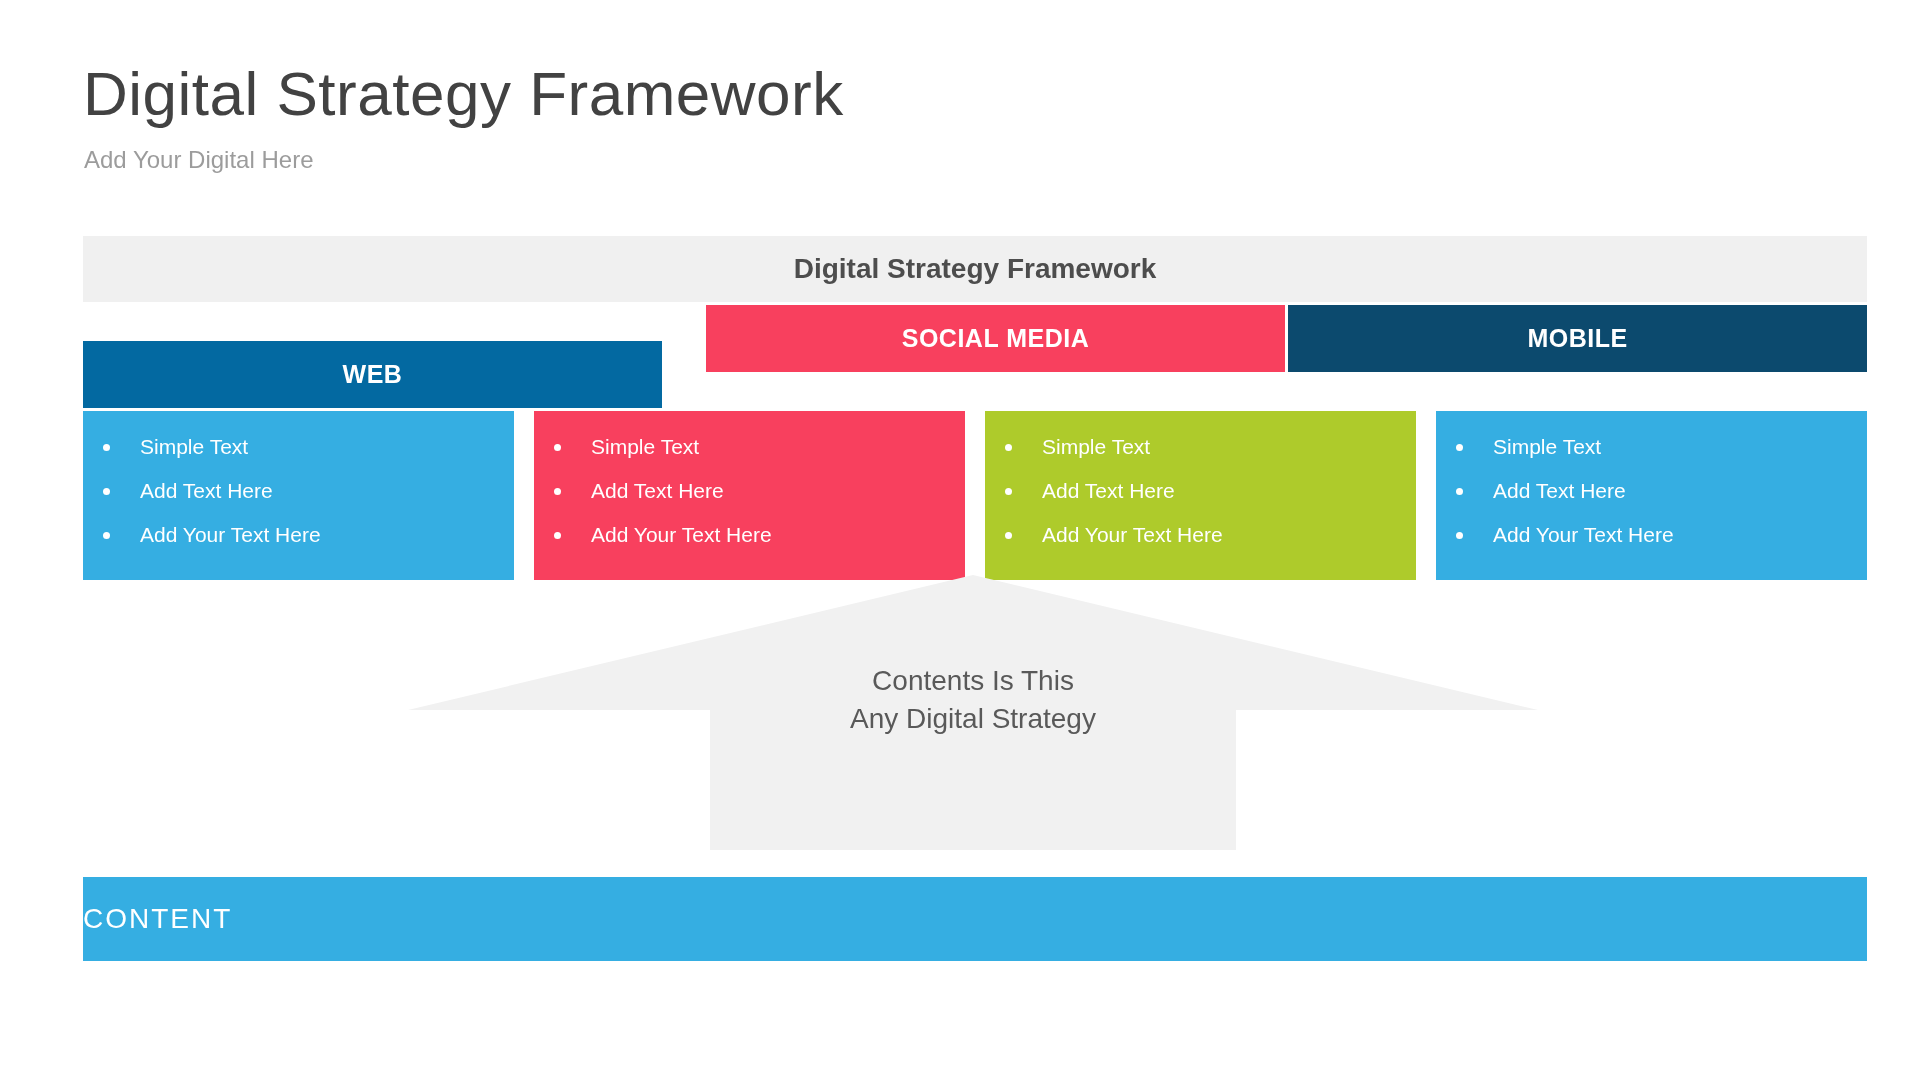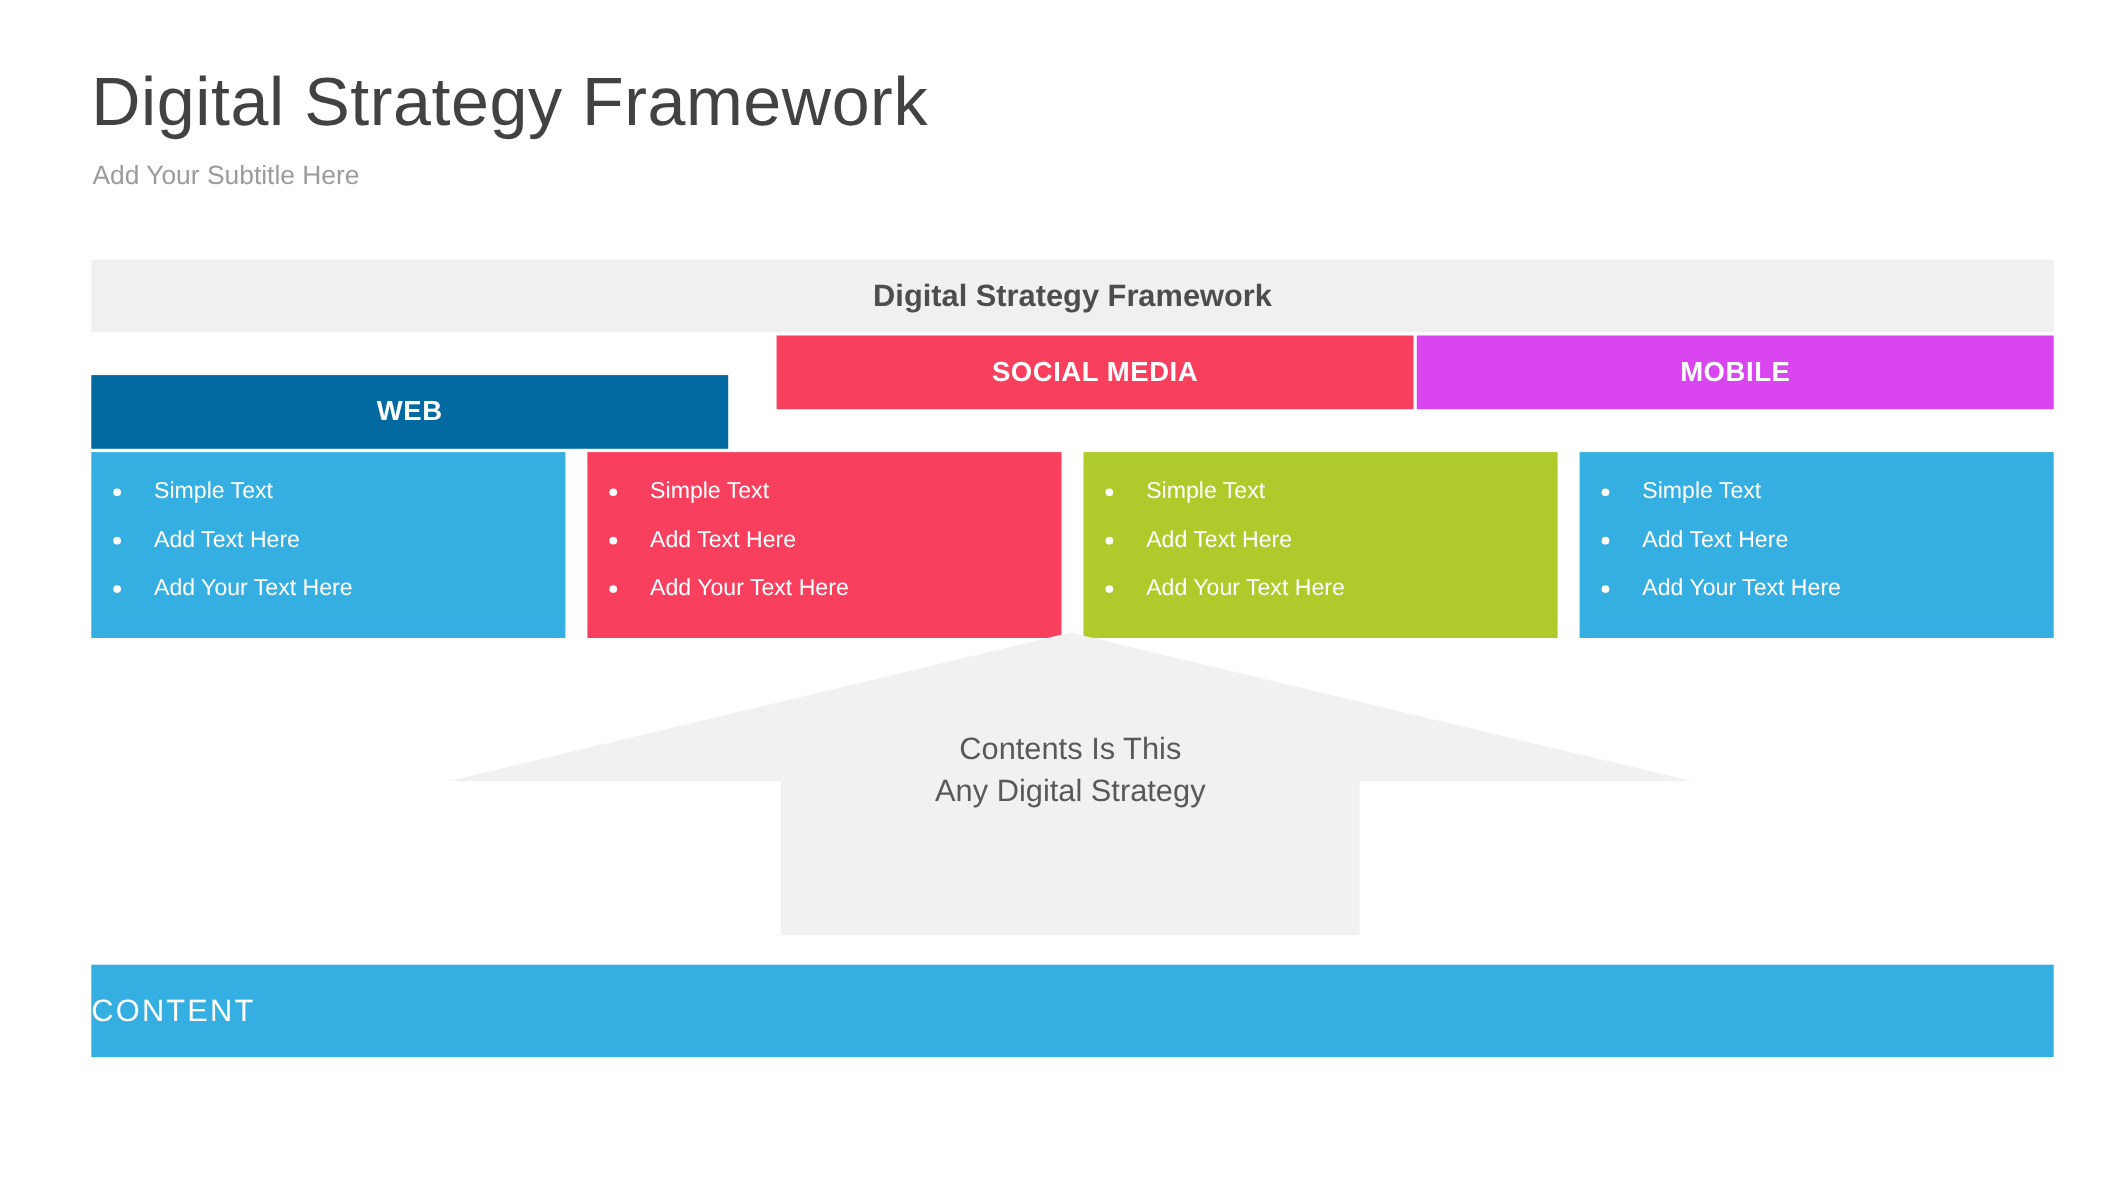--- a/index.html
+++ b/index.html
@@ -48,32 +48,32 @@
   .content-bar {
     position: absolute; left: 83px; top: 877px; width: 1784px; height: 84px;
     display: flex; align-items: center; justify-content: flex-start;
     color: #ffffff; font-size: 28px; font-weight: 400; letter-spacing: 2px;
   }
 </style>
 </head>
 <body>
 
 <h1 class="slide-title">Digital Strategy Framework</h1>
-<div class="slide-subtitle">Add Your Subtitle Here</div>
+<div class="slide-subtitle">Add Your Digital Here</div>
 
 <div class="framework-table">
 
   <div class="table-title-band">
     <span>Digital Strategy Framework</span>
   </div>
 
   <div class="table-header-row">
     <div class="col-header" style="background-color: #0369a1; margin-top: 36px;">WEB</div>
     <div class="col-header" style="background-color: rgb(248, 64, 94); margin-left: 41px;">SOCIAL MEDIA</div>
-    <div class="col-header" style="background-color: #d946ef;">MOBILE</div>
+    <div class="col-header" style="background-color: #0c4a6e;">MOBILE</div>
   </div>
 
   <div class="table-content-row">
 
     <div class="col-body" style="background-color: rgb(53, 174, 226);">
       <div class="bullet-item">
           <span class="bullet-dot"></span>
           <span class="bullet-text">Simple Text</span>
         </div>
       <div class="bullet-item">

